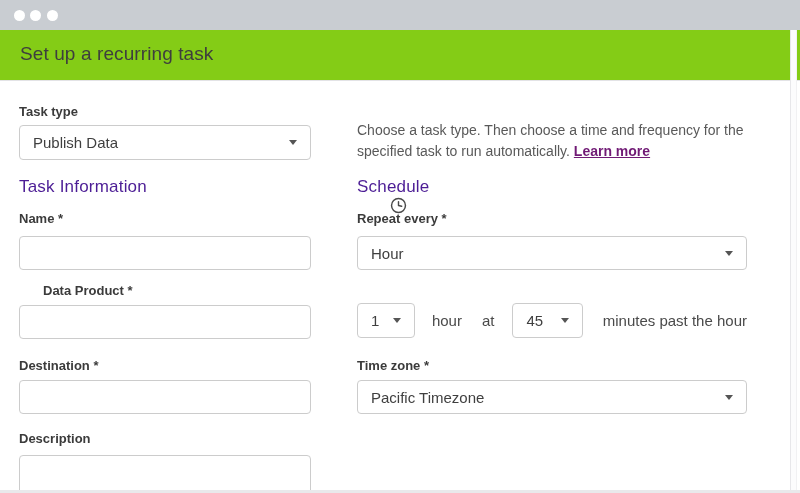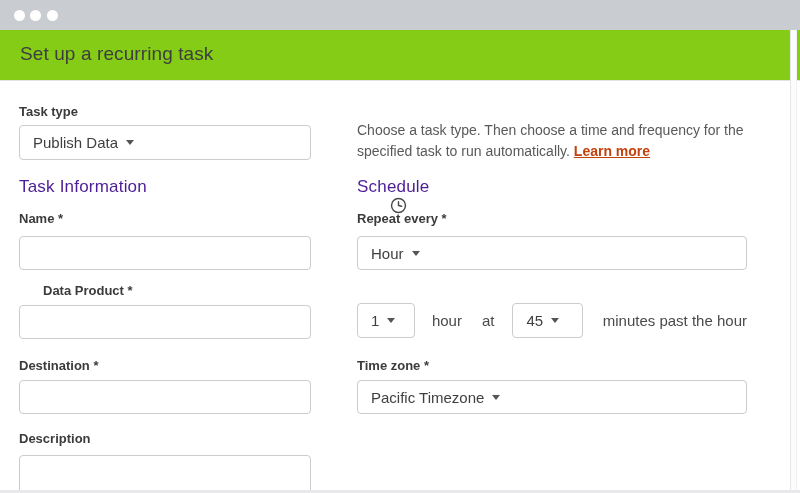--- a/index.html
+++ b/index.html
@@ -46,35 +46,35 @@
   }
   .text-input {
     position:absolute; width:292px; height:34px;
     border:1px solid #cccccc; border-radius:4px; background:#fff;
     font-family:inherit; font-size:15px; color:#3f3f3f; padding:0 11px;
     outline:none;
   }
   .select {
     position:absolute; height:34px; background:#fff;
     border:1px solid #cccccc; border-radius:4px;
-    display:flex; align-items:center; 
+    display:flex; align-items:center; justify-content:space-between;
     padding:0 13px; font-size:15px; color:#3f3f3f; cursor:pointer;
   }
   .caret {
     width:0; height:0; border-left:4.5px solid transparent;
     border-right:4.5px solid transparent; border-top:5.5px solid #555;
     margin-left:8px; flex:0 0 auto;
   }
 
   .helper {
     position:absolute; top:39px; left:0; width:390px;
     font-size:14px; line-height:21px; color:#595959;
   }
   .helper a {
-    color:#c2410c; font-weight:bold; text-decoration:underline; cursor:pointer;text-align:right;
+    color:#701a75; font-weight:bold; text-decoration:underline; cursor:pointer;text-align:right;
   }
   .schedule-title-row {
     position:absolute; top:96px; left:0; display:flex; align-items:center;flex-direction:column;
   }
   .clock { margin-left:11px; display:block; }
 
   .hour-row {
     position:absolute; top:222px; left:0; width:390px; height:35px;
     display:flex; align-items:center; font-size:15px; color:#4a4a4a;
   }

